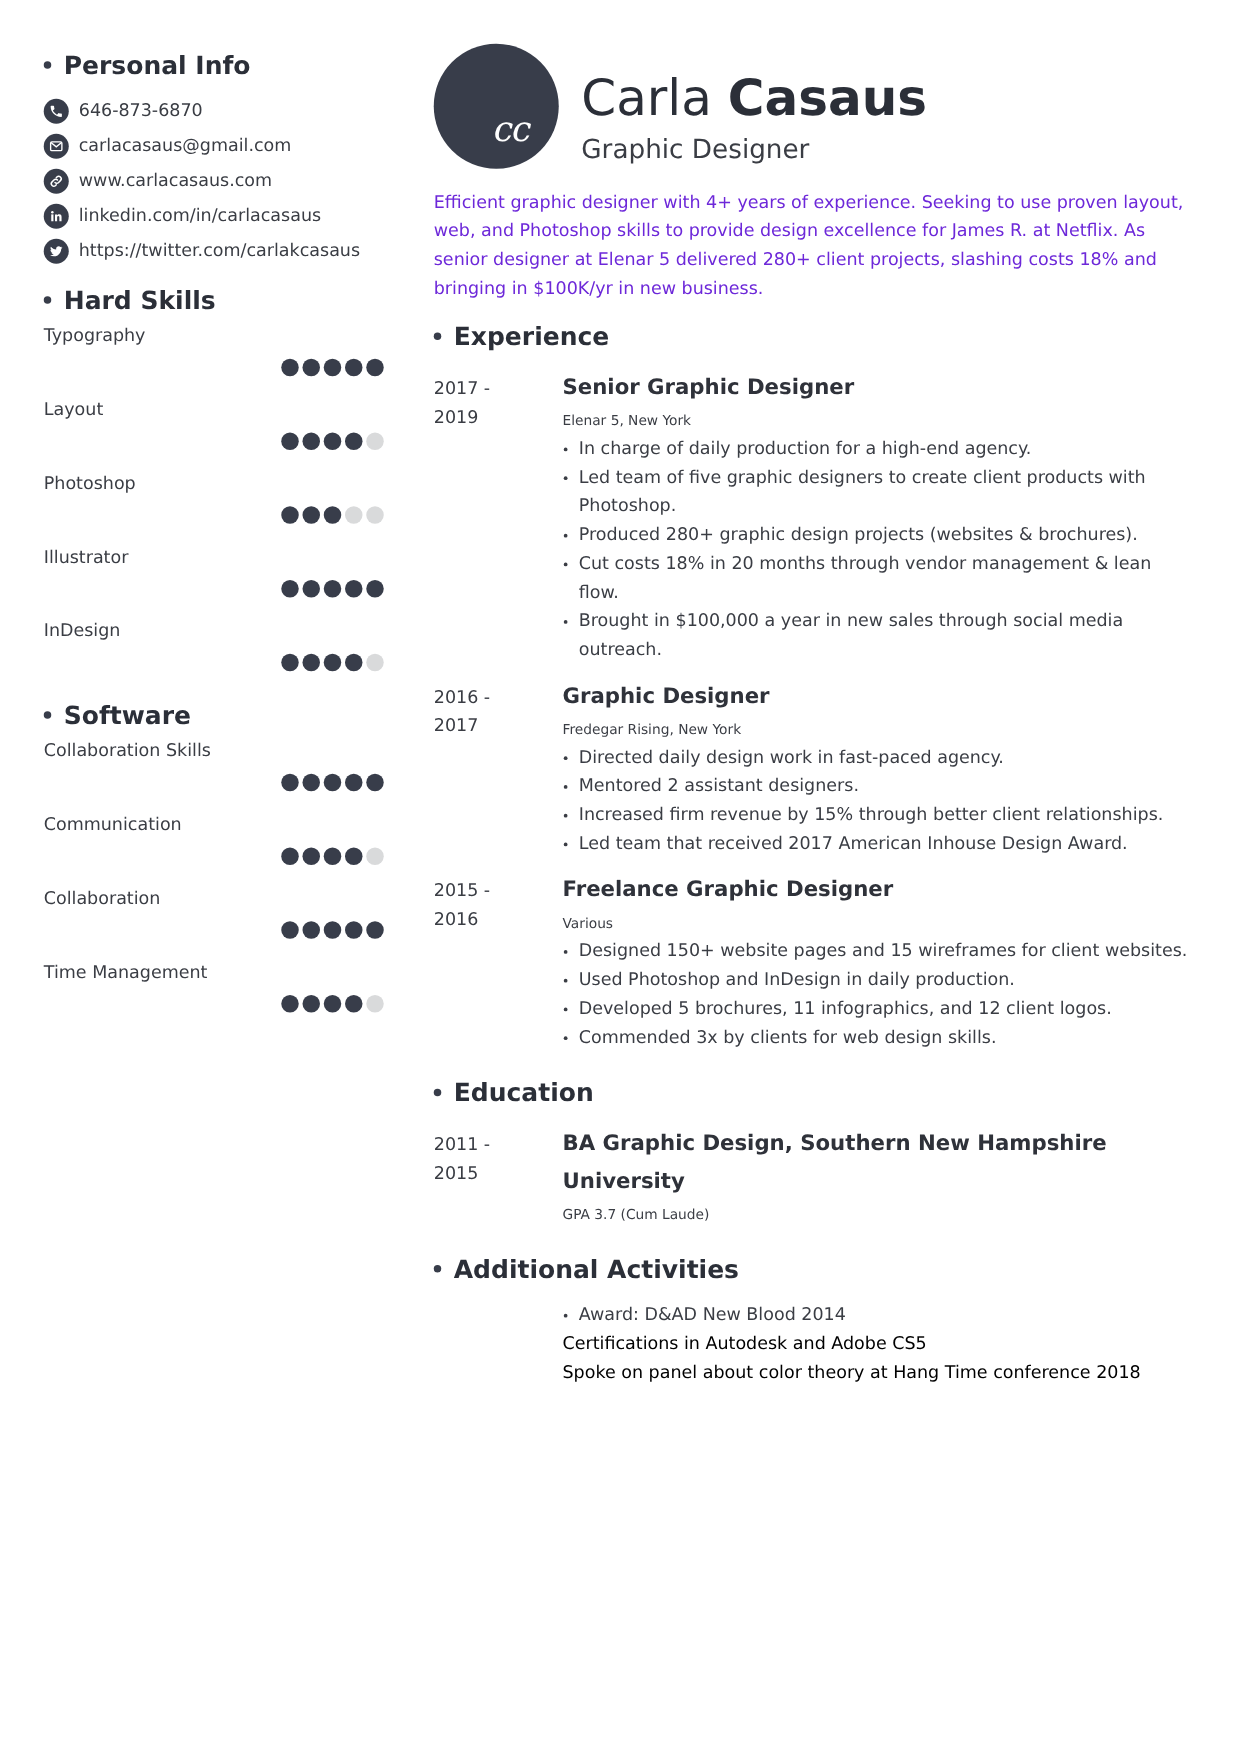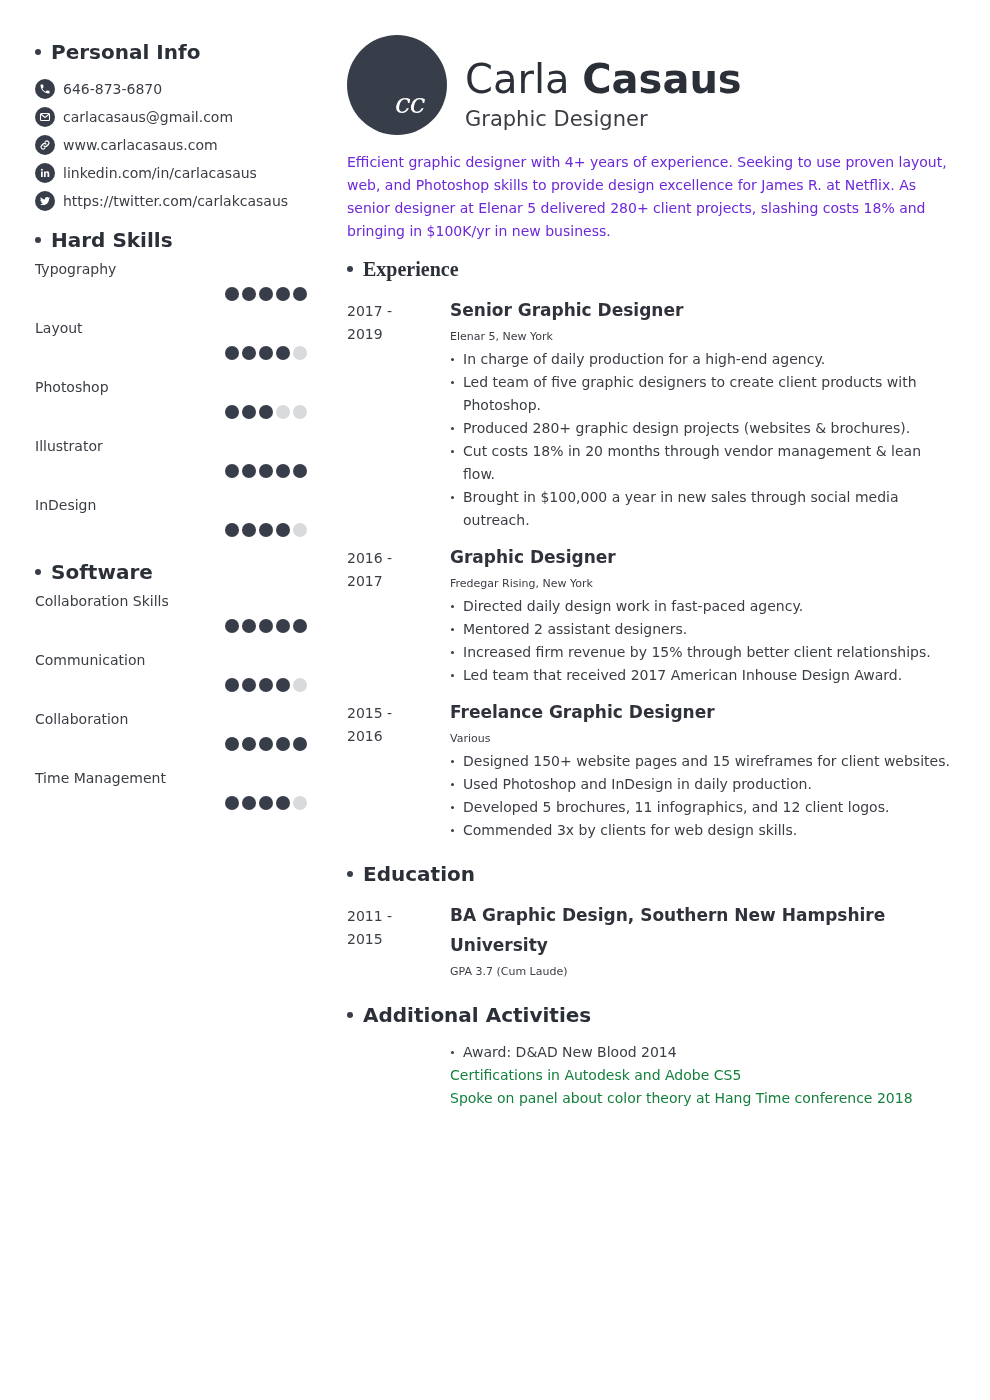--- a/index.html
+++ b/index.html
@@ -60,32 +60,32 @@
     .summary {
       margin-top: 16px; font-size: 14px; line-height: 23px; color: #6d28d9; width: 612px;
     }
 
     .rsec-title {
       font-size: 20px; font-weight: bold; color: #2b2f38; display: flex; align-items: center; height: 28px;
     }
     .rsec-title .dot {
       width: 6px; height: 6px; border-radius: 50%; background: #383d4a; display: inline-block; margin-right: 10px;
     }
-    .exp-title { margin-top: 12px; font-family: Liberation Serif, serif; }
+    .exp-title { margin-top: 12px; }
 
     .entry { position: relative; padding-left: 103px; }
     .entry .dates { position: absolute; left: 0; top: 5px; width: 60px; font-size: 14px; line-height: 23px; color: #3a3d44; }
     .entry .role { font-size: 17px; font-weight: bold; color: #2f323a; line-height: 30px; }
     .entry .org { font-size: 11px; color: #3a3d44; line-height: 23px; }
     .entry ul { list-style: none; }
     .entry li { font-size: 14px; line-height: 23px; color: #3a3d44; position: relative; padding-left: 13px; }
     .entry li::before {
       content: ""; position: absolute; left: 1px; top: 10px; width: 3px; height: 3px; background: #3a3d44; border-radius: 50%;
     }
-    .entry .plain { font-size: 14px; line-height: 23px; color: #15803d; }
+    .entry .plain { font-size: 14px; line-height: 23px; color: #000000; }
 
     .e1 { margin-top: 12px; }
     .e2 { margin-top: 10px; }
     .e3 { margin-top: 10px; }
     .edu-title { margin-top: 18px; }
     .edu { margin-top: 12px; }
     .act-title { margin-top: 18px; }
     .act { margin-top: 12px; }
   </style>
 </head>

